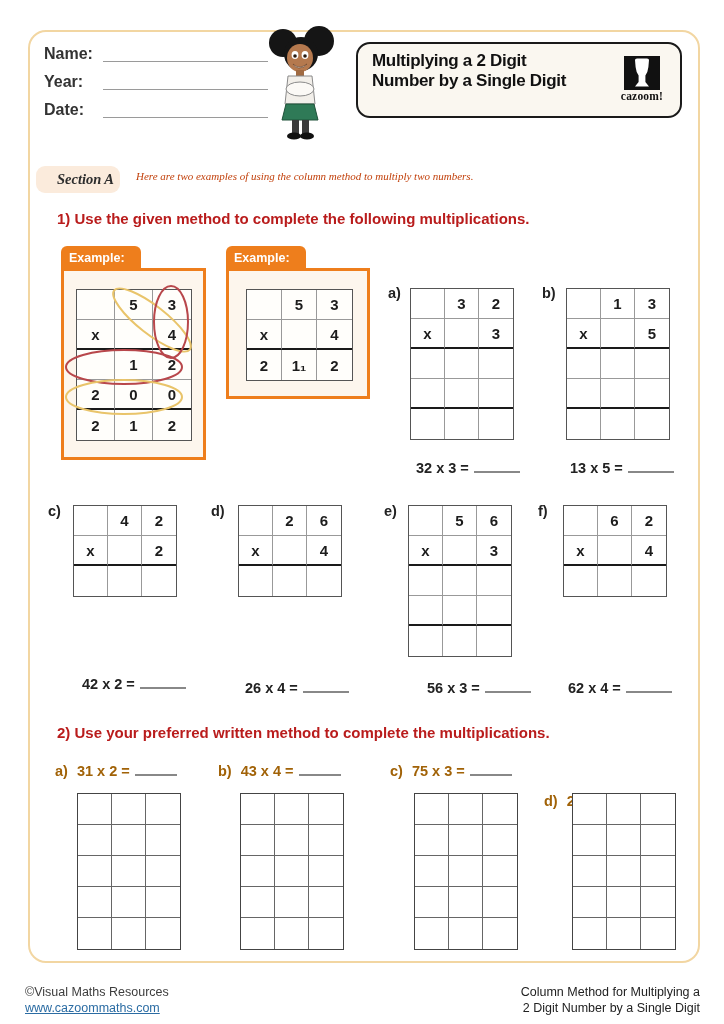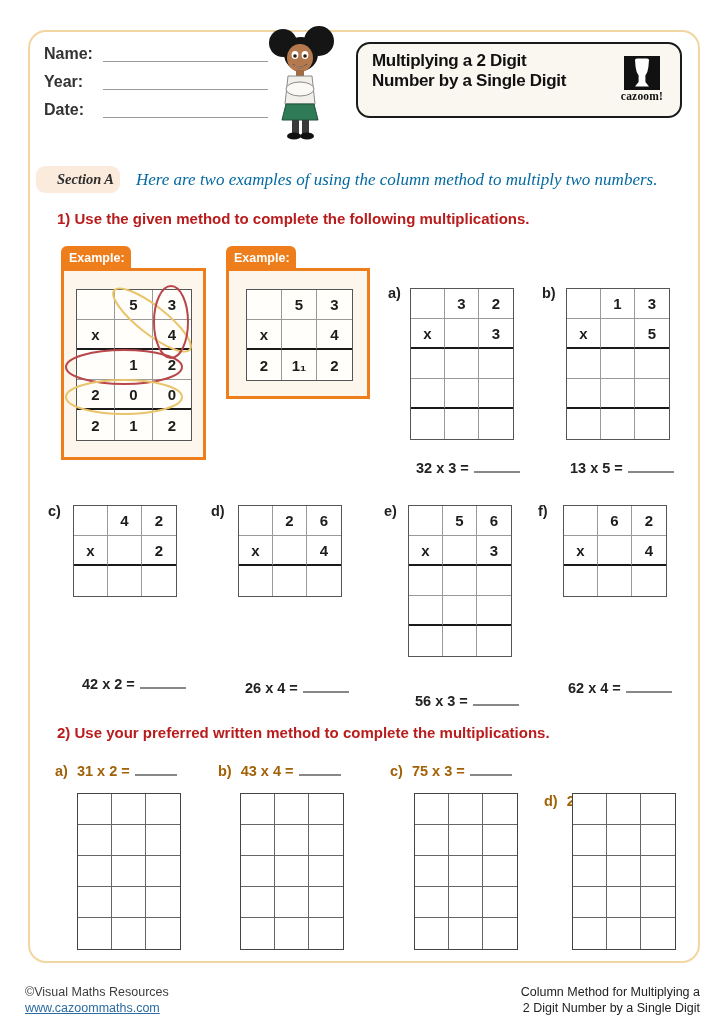--- a/index.html
+++ b/index.html
@@ -23,26 +23,26 @@
 
   .character { position:absolute; left:266px; top:26px; }
 
   
   .section-badge { position:absolute; left:36px; top:166px; width:84px; height:27px;
                    background:#FBEBDC; border-radius:9px; display:flex; align-items:center;
                    justify-content:center; font-family:"Liberation Serif","DejaVu Serif",serif;
                    font-weight:bold; font-style:italic; font-size:14.5px; color:#2d2d2d;padding-left:15px; }
   .section-desc { position:absolute; left:136px; top:170px; width:560px;
                   font-family:"Liberation Serif","DejaVu Serif",serif; font-style:italic;
-                  font-size:17px; color:#0369a1; }
+                  font-size:11px; color:#c2410c; }
 
   .q-heading { position:absolute; font-weight:bold; font-size:15px; color:#b91c1c; }
 
   
-  .ex-tab { position:absolute; width:70px; height:24px; background:#EE7E1C;
+  .ex-tab { position:absolute; width:80px; height:24px; background:#EE7E1C;
             border-radius:6px 6px 0 0; color:#fff; font-weight:bold; font-size:12.5px;
             display:flex; align-items:center; padding-left:8px; z-index:2; }
   .ex-box { position:absolute; background:#FDF6ED; border:3px solid #EE7E1C; z-index:1; }
 
   
   .grid { display:grid; background:#FFFEFB; border:1.5px solid #555; position:absolute; }
   .grid .cell { border-right:1px solid #999; border-bottom:1px solid #999;
                 display:flex; align-items:center; justify-content:center;
                 font-weight:bold; font-size:15px; color:#1c1c1c; background:transparent; }
   .grid .cell.last-col { border-right:none; }
@@ -244,21 +244,21 @@
       <div class="cell"></div>
       <div class="cell"></div>
       <div class="cell last-col"></div>
       <div class="cell thick-bottom"></div>
       <div class="cell thick-bottom"></div>
       <div class="cell last-col thick-bottom"></div>
       <div class="cell last-row"></div>
       <div class="cell last-row"></div>
       <div class="cell last-col last-row"></div>
     </div>
-  <div class="caption" style="left:415px; top:680px;margin-top:13px;"><span>56 x 3 =</span><span class="blank"></span></div>
+  <div class="caption" style="left:427px; top:680px;"><span>56 x 3 =</span><span class="blank"></span></div>
 
   <div class="p-label" style="left:538px; top:503px;">f)</div>
   <div class="grid grid-p" style="left:563px; top:505px;">
       <div class="cell"></div>
       <div class="cell">6</div>
       <div class="cell last-col">2</div>
       <div class="cell thick-bottom">x</div>
       <div class="cell thick-bottom"></div>
       <div class="cell last-col thick-bottom">4</div>
       <div class="cell last-row"></div>

